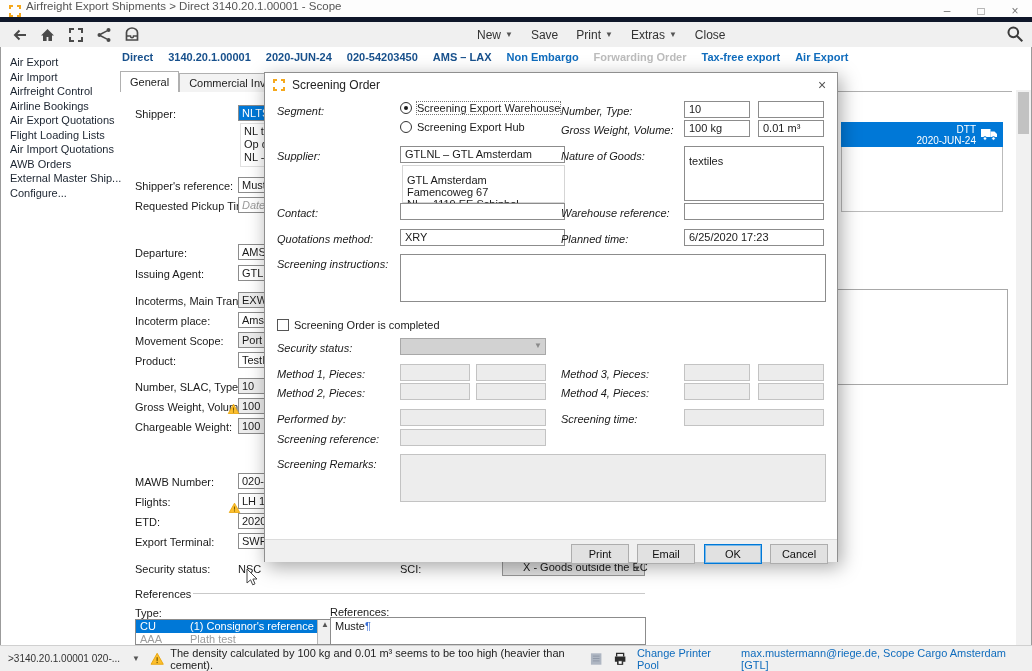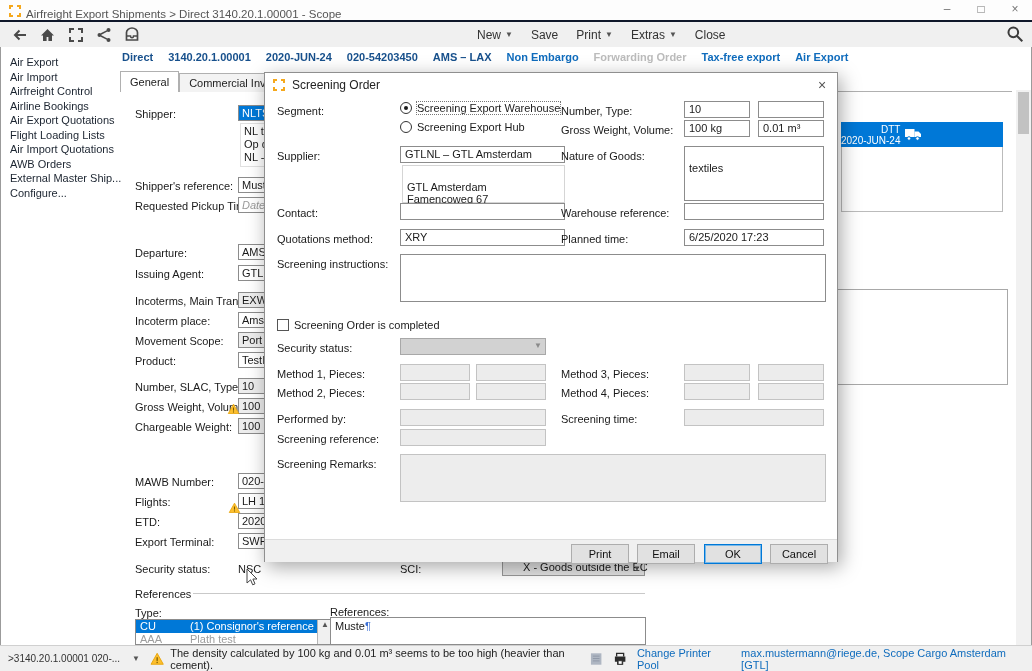--- a/index.html
+++ b/index.html
@@ -1,20 +1,20 @@
 <!DOCTYPE html>
 <html><head>
 <meta charset="utf-8">
 <style>
   *{margin:0;padding:0;box-sizing:border-box;}
   html,body{width:1032px;height:671px;}
   body{position:relative;font-family:"Liberation Sans",sans-serif;font-size:11px;color:#1a1a1a;background:#fff;overflow:hidden;box-shadow:inset 0 0 0 1px #9b9b9b;}
   .abs{position:absolute;}
   
-  .titlebar{position:absolute;left:0;top:0;width:1032px;height:22px;background:#fdfdfd;border-bottom:2px solid #0f172a;display:flex;align-items:flex-end;}
+  .titlebar{position:absolute;left:0;top:0;width:1032px;height:22px;background:#fdfdfd;border-bottom:5px solid #0f172a;display:flex;align-items:flex-start;}
   .titlebar .ttl{margin-left:8px;color:#555;font-size:11.5px;}
   .winbtns{margin-left:auto;display:flex;}
   .winbtn{width:34px;text-align:center;color:#777;font-size:12px;line-height:22px;cursor:default;}
   
   .toolbar{position:absolute;left:0;top:22px;width:1032px;height:25px;background:#f0f0f0;}
   .tbicons{position:absolute;left:10px;top:3px;display:flex;gap:9px;}
   .tbicon{width:19px;height:19px;display:flex;align-items:center;justify-content:center;}
   .tbmenus{position:absolute;left:477px;top:0;height:25px;display:flex;gap:18px;align-items:center;font-size:12px;color:#333;}
   .tbmenu{display:flex;align-items:center;gap:4px;}
   .caret{font-size:8px;color:#555;}
@@ -45,35 +45,35 @@
   .lrow.sel{background:#0078d7;color:#fff;}
   .lrow.dim{color:#9d9d9d;}
   .lrow .code{width:54px;padding-left:4px;flex:none;}
   .lsb{position:absolute;right:0;top:0;bottom:0;width:15px;background:#f0f0f0;border-left:1px solid #b5b5b5;text-align:center;font-size:8px;color:#555;}
   .refbox{position:absolute;left:330px;top:617px;width:316px;height:28px;border:1px solid #8c8c8c;background:#fff;padding:2px 4px;}
   .pil{color:#3b6fd4;}
   
   .combo{position:absolute;height:17px;border:1px solid #999;background:#e3e3e3;padding:1px 16px 1px 20px;line-height:13px;white-space:nowrap;}
   .combo .dd{position:absolute;right:3px;top:2px;font-size:8px;color:#555;}
   
-  .bluebar{position:absolute;left:841px;top:122px;width:162px;height:25px;background:#0078d7;color:#fff;display:flex;align-items:center;justify-content:flex-start;gap:5px;padding-right:5px;font-size:10px;}
+  .bluebar{position:absolute;left:841px;top:122px;width:162px;height:25px;background:#0078d7;color:#fff;display:flex;align-items:center;justify-content:flex-end;gap:5px;padding-right:5px;font-size:10px;}
   .bluebar .lines{text-align:right;line-height:11px;}
   .panel1{position:absolute;left:841px;top:147px;width:162px;height:65px;background:#fff;border:1px solid #bbb;border-top:none;}
   .panel2{position:absolute;left:836px;top:289px;width:172px;height:96px;background:#fff;border:1px solid #a8a8a8;}
   .vscroll{position:absolute;left:1016px;top:90px;width:15px;height:555px;background:#f1f1f1;}
   .vscroll .thumb{position:absolute;left:2px;top:2px;width:11px;height:42px;background:#c2c2c2;}
   
   .dialog{position:absolute;left:264px;top:72px;width:574px;height:490px;background:#fff;border:1px solid #8f8f8f;box-shadow:3px 5px 18px rgba(0,0,0,.35);z-index:50;}
   .dlg-title{position:absolute;left:0;top:0;width:100%;height:24px;display:flex;align-items:center;}
   .dlg-title .txt{margin-left:7px;font-size:12px;color:#222;}
   .dlg-close{margin-left:auto;width:30px;text-align:center;color:#555;font-size:14px;line-height:24px;}
-  .dl{position:absolute;white-space:nowrap;color:#1a1a1a;line-height:14px;}
+  .dl{position:absolute;white-space:nowrap;color:#1a1a1a;line-height:14px;font-style:italic;}
   .df{position:absolute;height:17px;border:1px solid #8c8c8c;background:#fff;padding:1px 4px;line-height:13px;white-space:nowrap;overflow:hidden;}
   .df.dis{background:#ececec;border-color:#c3c3c3;}
-  .dta{position:absolute;border:1px solid #8c8c8c;background:#fff;padding:15px 4px;line-height:12px;}
+  .dta{position:absolute;border:1px solid #8c8c8c;background:#fff;padding:8px 4px;line-height:12px;}
   .dta.dis{background:#ededed;border-color:#c3c3c3;}
   .dcombo{position:absolute;height:17px;background:#d2d2d2;border:1px solid #a8a8a8;}
   .dcombo .dd{position:absolute;right:3px;top:2px;font-size:8px;color:#8a8a8a;}
   .radio{display:inline-block;width:12px;height:12px;border:1px solid #333;border-radius:50%;background:#fff;position:relative;vertical-align:-2px;}
   .radio.on::after{content:"";position:absolute;inset:3px;background:#1a1a1a;border-radius:50%;}
   .rlabel{margin-left:5px;}
   .rlabel.focus{outline:1px dotted #777;}
   .cb{display:inline-block;width:12px;height:12px;border:1px solid #555;background:#fff;vertical-align:-2px;}
   .dlg-foot{position:absolute;left:0;top:466px;width:100%;height:23px;background:#f0f0f0;border-top:1px solid #dcdcdc;}
   .btn{position:absolute;top:4px;width:58px;height:20px;background:#e1e1e1;border:1px solid #adadad;text-align:center;line-height:18px;font-size:11px;color:#111;}

